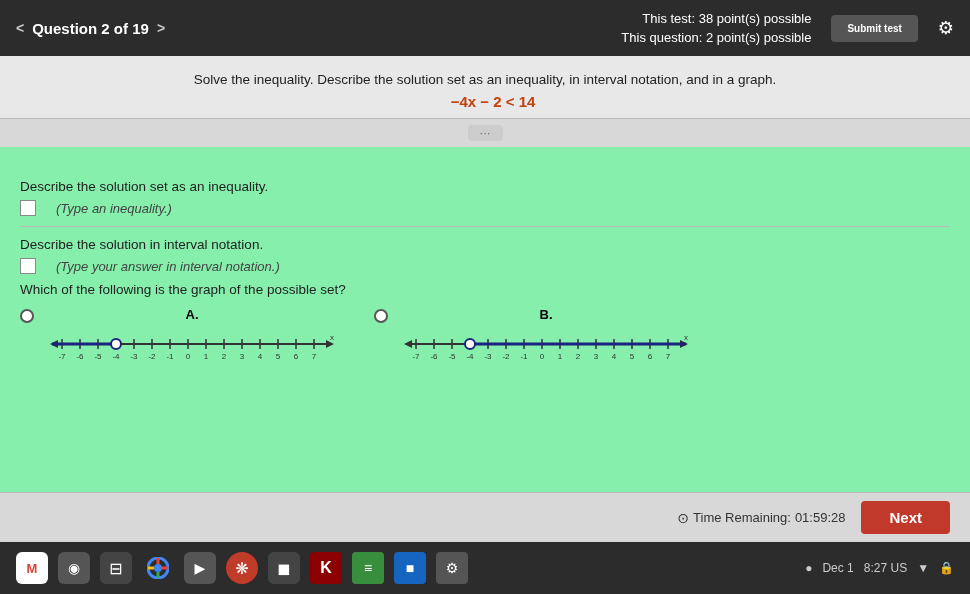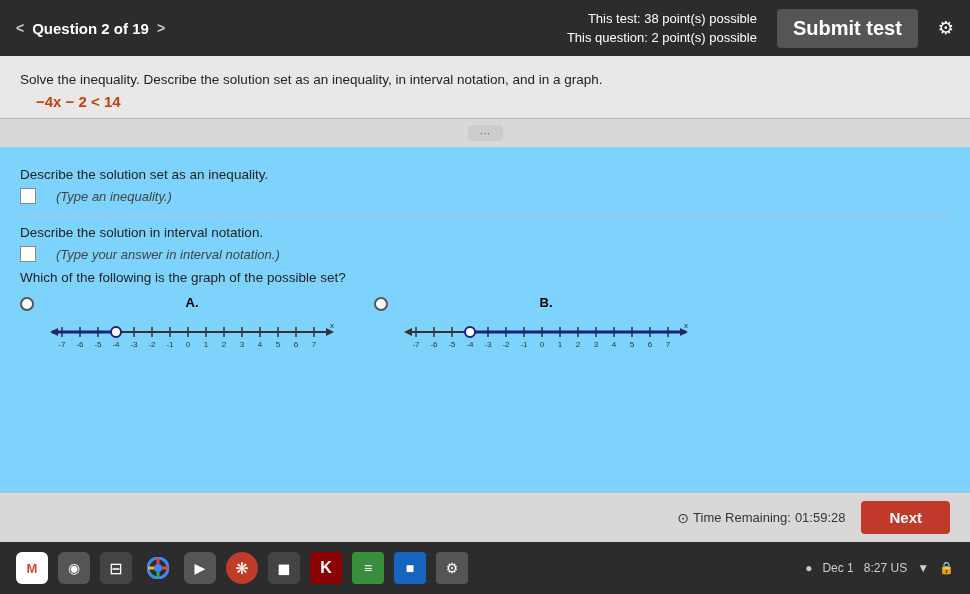--- a/index.html
+++ b/index.html
@@ -49,21 +49,21 @@
     .test-info {
       text-align: right;
       font-size: 13px;
       line-height: 1.5;
     }
     .submit-btn {
       background: #555;
       color: white;
       border: none;
       padding: 8px 16px;
-      font-size: 20px;
+      font-size: 10px;
       font-weight: bold;
       border-radius: 4px;
       cursor: pointer;
     }
     .settings-icon {
       font-size: 18px;
       cursor: pointer;
     }
 
     
@@ -71,20 +71,21 @@
       background: #d8d8d8;
       flex: 1;
       display: flex;
       flex-direction: column;
     }
 
     .question-panel {
       background: #e8e8e8;
       padding: 16px 20px 8px 20px;
       border-bottom: 1px solid #bbb;
+      text-align: center;
     }
     .question-text {
       font-size: 13.5px;
       color: #222;
       margin-bottom: 6px;
     }
     .equation {
       font-size: 15px;
       font-weight: 600;
       color: #c2410c;
@@ -98,22 +99,22 @@
     }
     .expand-dots {
       background: #ccc;
       border-radius: 4px;
       padding: 2px 12px;
       font-size: 11px;
       color: #666;
     }
 
     .answer-panel {
-      background: #7dd3fc;
-      padding: 12px 20px;
+      background: #86efac;
+      padding: 24px 20px;
       flex: 1;
     }
 
     .section-label {
       font-size: 13.5px;
       color: #222;
       margin-bottom: 6px;
       margin-top: 8px;
     }
 

